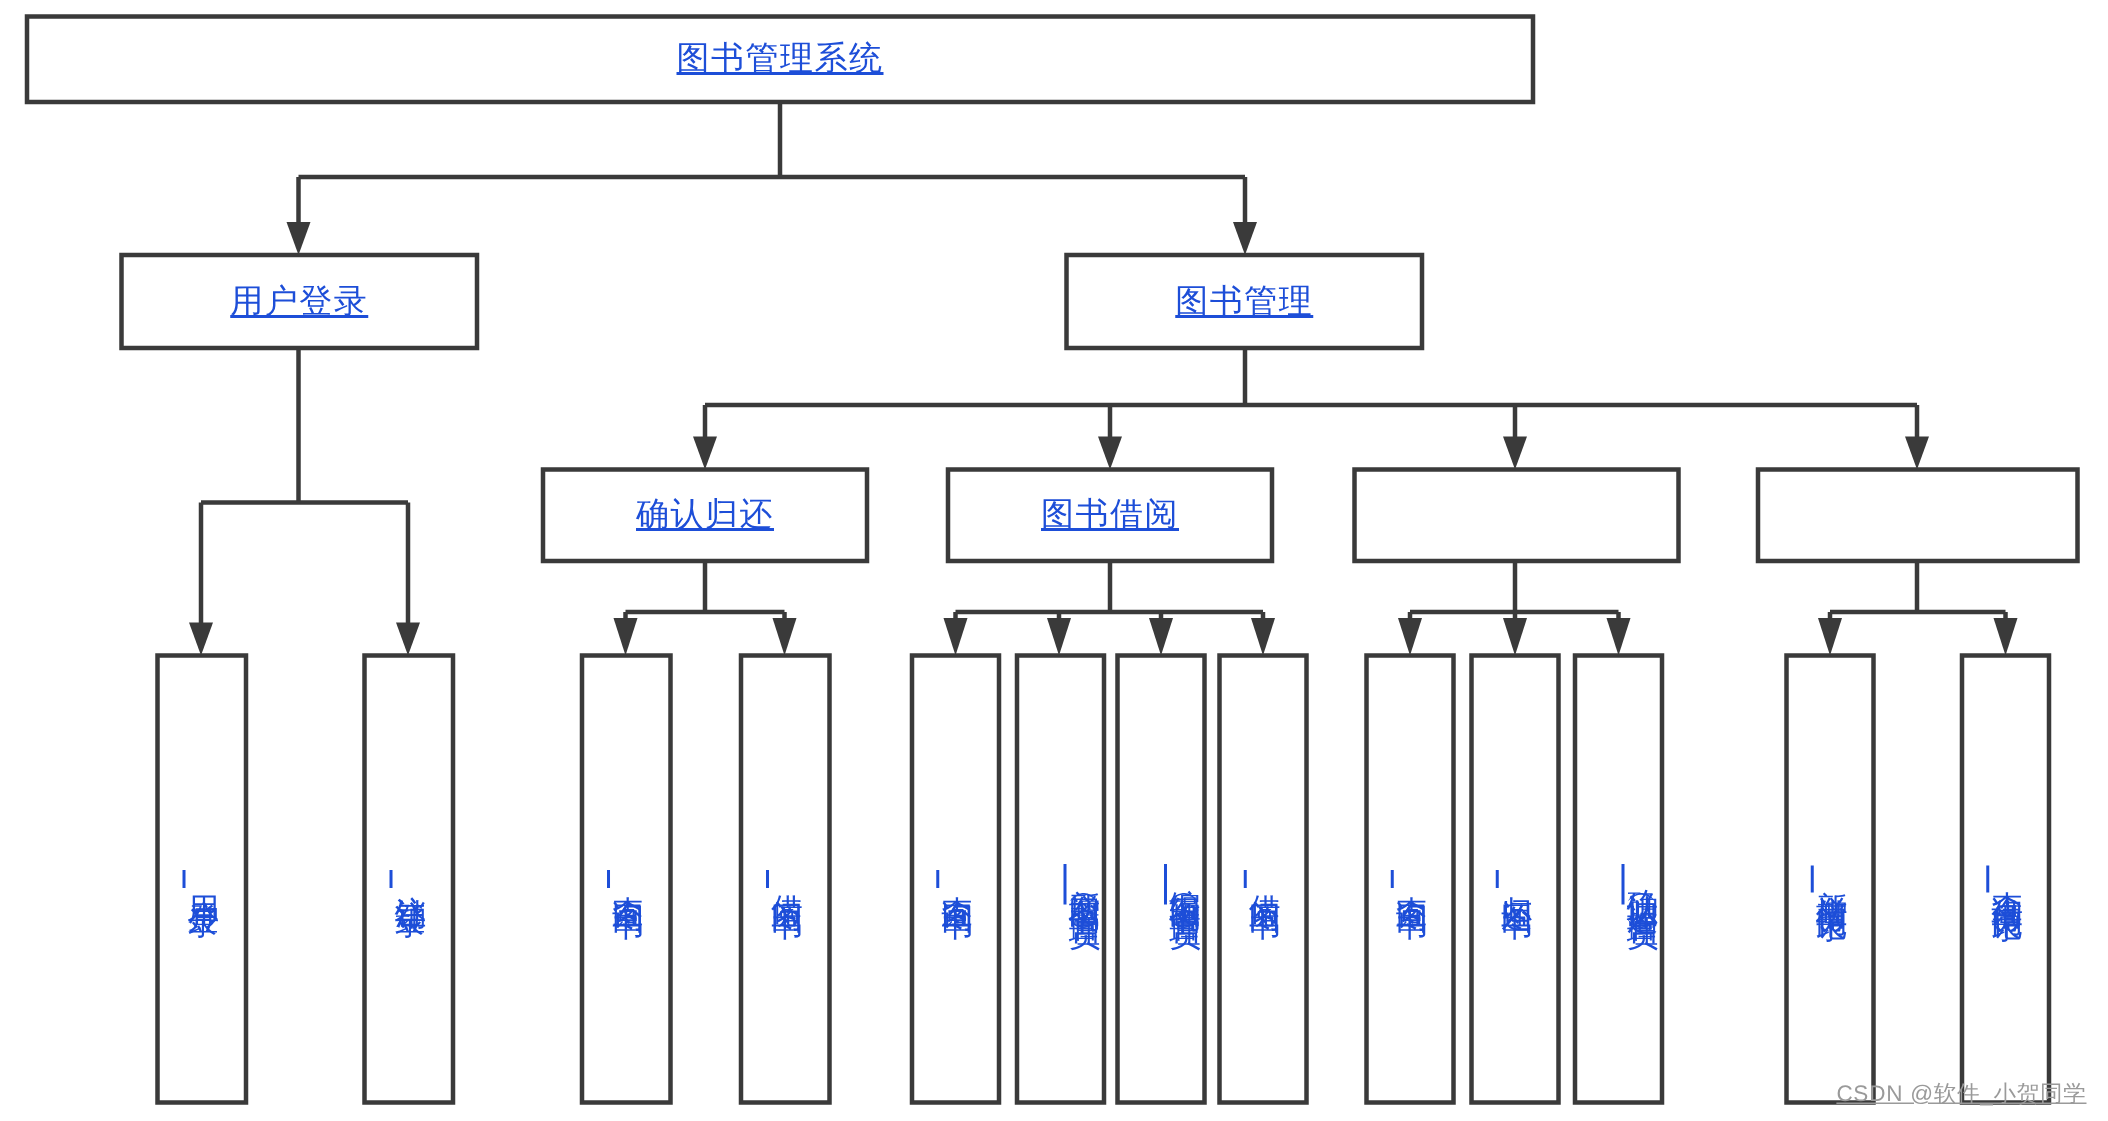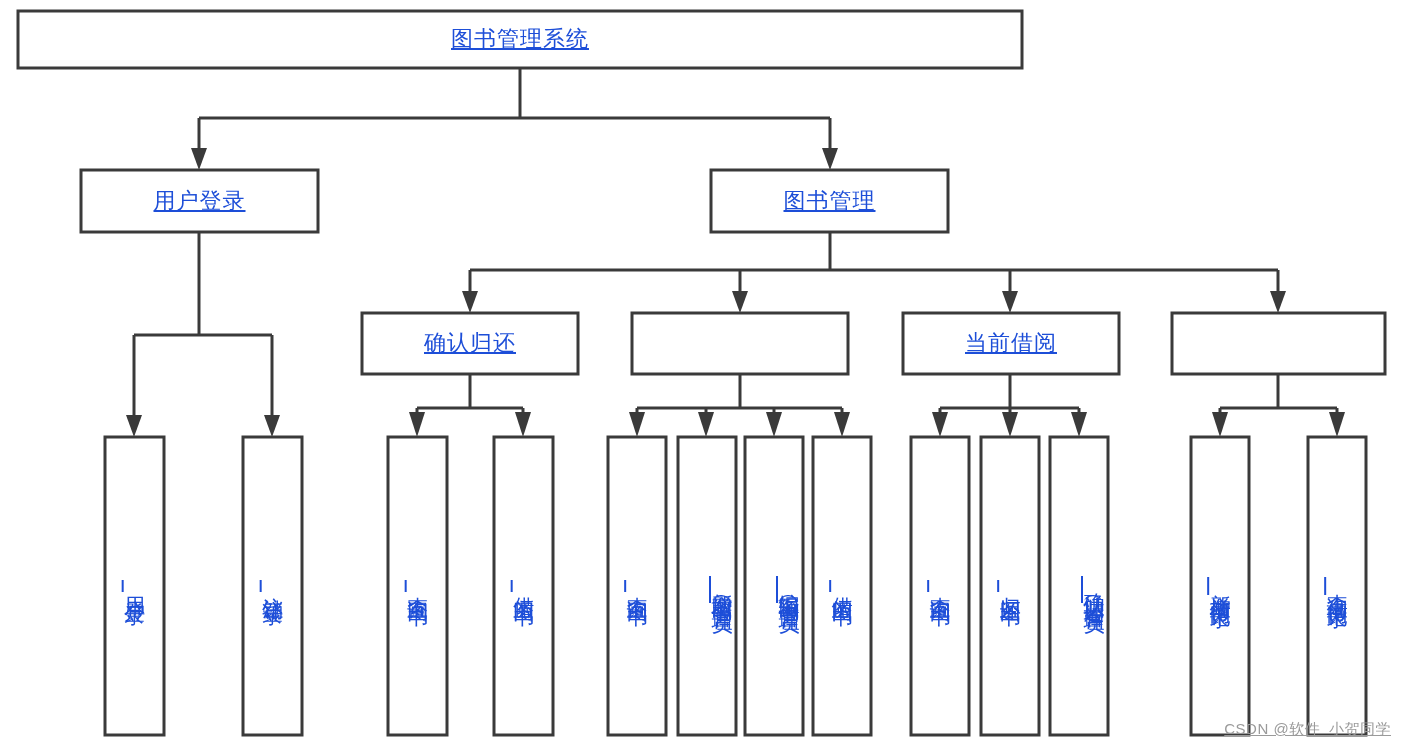--- a/index.html
+++ b/index.html
@@ -178,21 +178,21 @@
       <rect class="node-box" x="1308" y="437" width="58" height="298"></rect>
     </g>
   </svg>
 
   <div class="node-label horizontal" style="left:18px;  top:11px;  width:1004px; height:57px;">图书管理系统</div>
 
   <div class="node-label horizontal" style="left:81px;  top:170px; width:237px; height:62px;">用户登录</div>
   <div class="node-label horizontal" style="left:711px; top:170px; width:237px; height:62px;">图书管理</div>
 
   <div class="node-label horizontal" style="left:362px; top:313px; width:216px; height:61px;">确认归还</div>
-  <div class="node-label horizontal" style="left:903px; top:313px; width:216px; height:61px;">当前借阅</div>
+  <div class="node-label horizontal" style="left:632px; top:313px; width:216px; height:61px;">图书借阅</div>
 
   <div class="node-label vertical" style="left:105px; top:437px; width:59px; height:298px;">用户登录</div>
   <div class="node-label vertical" style="left:243px; top:437px; width:59px; height:298px;">注销登录</div>
 
   <div class="node-label vertical" style="left:388px; top:437px; width:59px; height:298px;">查询图书</div>
   <div class="node-label vertical" style="left:494px; top:437px; width:59px; height:298px;">借阅图书</div>
 
   <div class="node-label vertical" style="left:608px; top:437px; width:58px; height:298px;">查询图书</div>
   <div class="node-label vertical" style="left:678px; top:437px; width:58px; height:298px; align-items:flex-start; padding-top:6px;">新增图书（管理员）</div>
   <div class="node-label vertical" style="left:745px; top:437px; width:58px; height:298px; align-items:flex-start; padding-top:6px;">编辑图书（管理员）</div>

